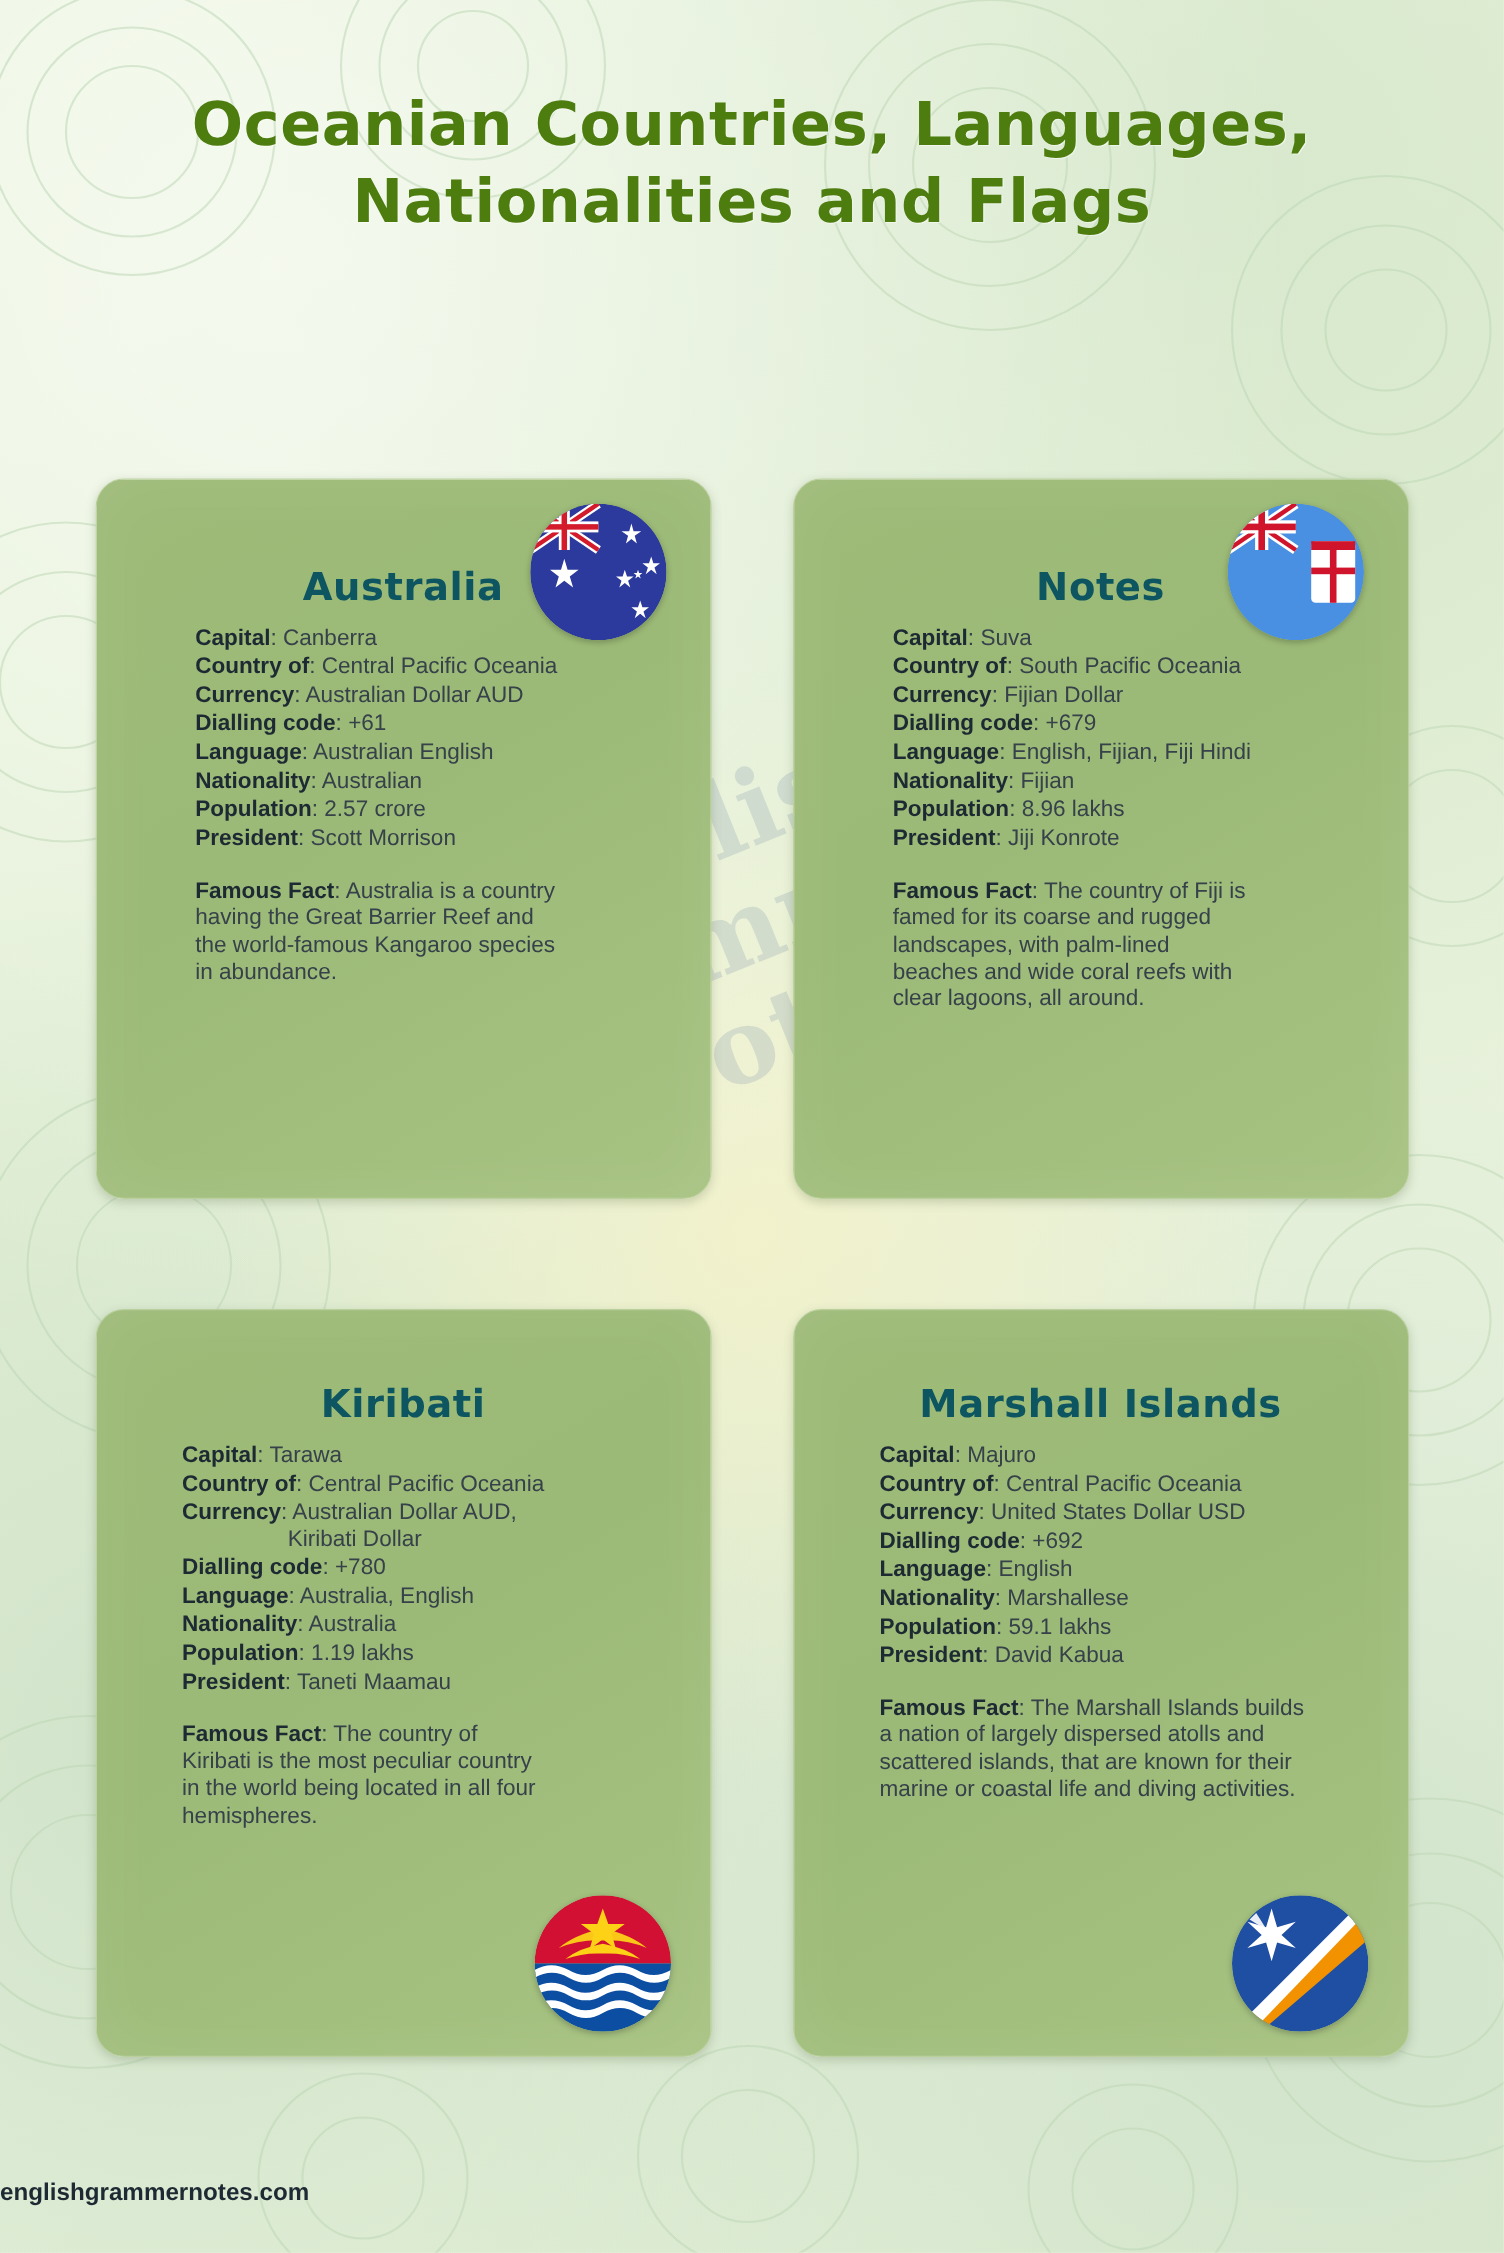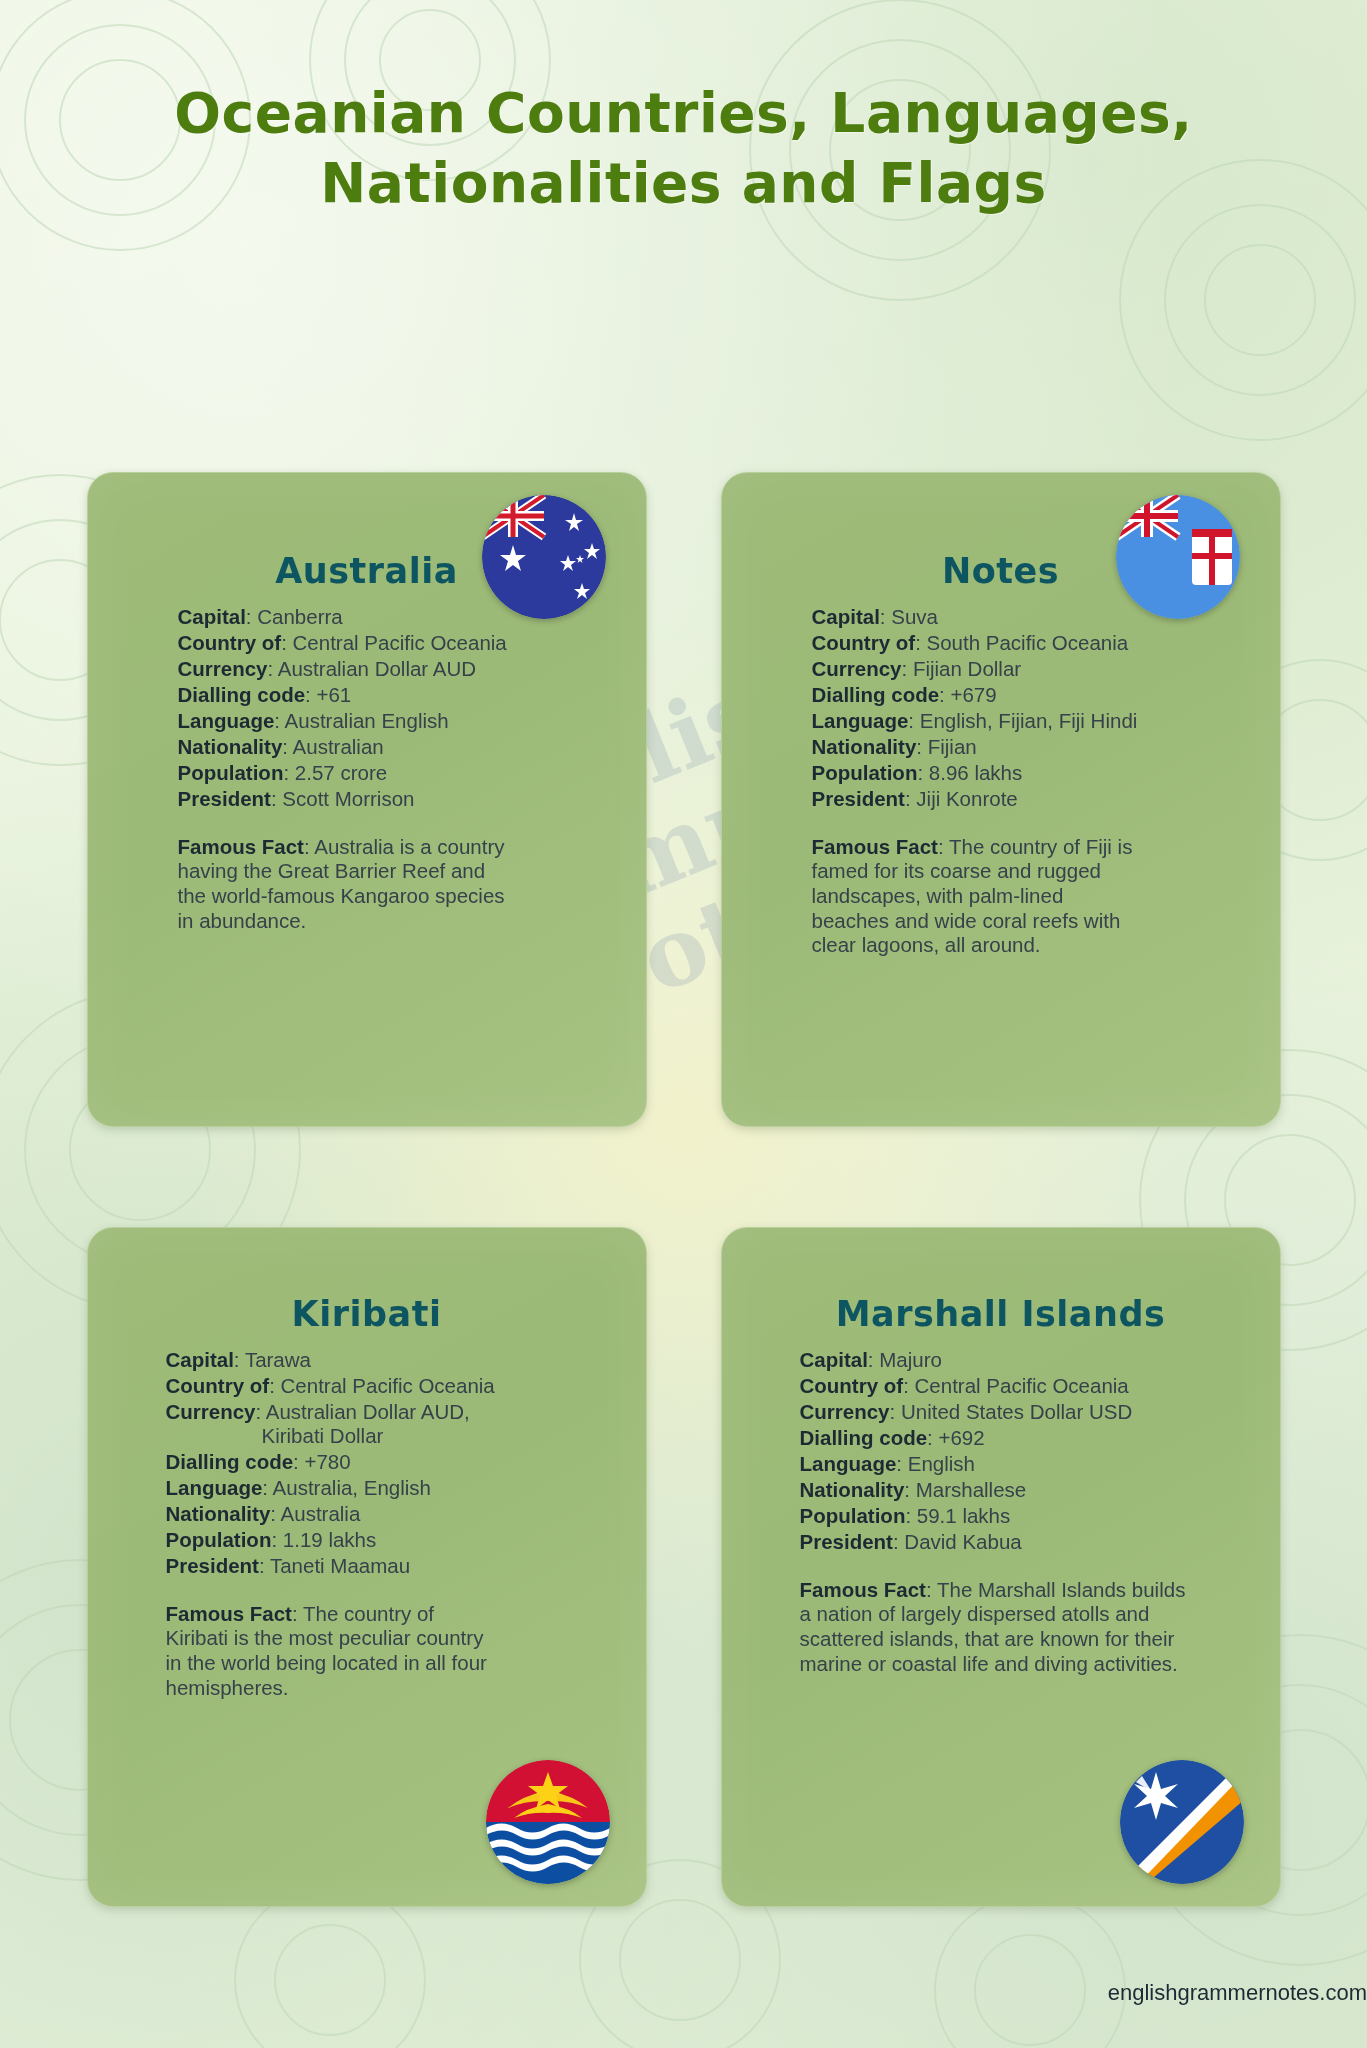--- a/index.html
+++ b/index.html
@@ -66,21 +66,21 @@
     font-size: 55px;
     line-height: 1.28;
     letter-spacing: 0.5px;
     padding: 78px 120px 0 120px;
     text-shadow: 1px 1px 0 rgba(255,255,255,0.5);
   }
 
   .grid {
     position: absolute;
     left: 0;
-    top: 472px;
+    top: 435px;
     width: 1367px;
     border-radius: 27px;
   }
 
   .row {
     display: flex;
     justify-content: center;
     gap: 74px;
   }
   .row + .row { margin-top: 100px; }
@@ -142,23 +142,23 @@
   }
   .flag-tr { right: 40px; top: 22px; }
   .flag-br { right: 36px; bottom: 22px; }
   .flag svg { display: block; width: 124px; height: 124px; }
 
   #footer {
     position: absolute;
     left: 0;
     bottom: 42px;
     width: 1367px;
-    text-align: right;
+    text-align: left;
     font-size: 22px;
-    font-weight: normal;
+    font-weight: bold;
     color: #1d2a33;
   }
 </style>
 </head>
 <body>
 
 <div id="bg-texture"></div>
 
 <svg id="bg-rings" viewBox="0 0 1367 2048" preserveAspectRatio="none">
   <g fill="none" stroke="#bcd6b4" stroke-width="2">

